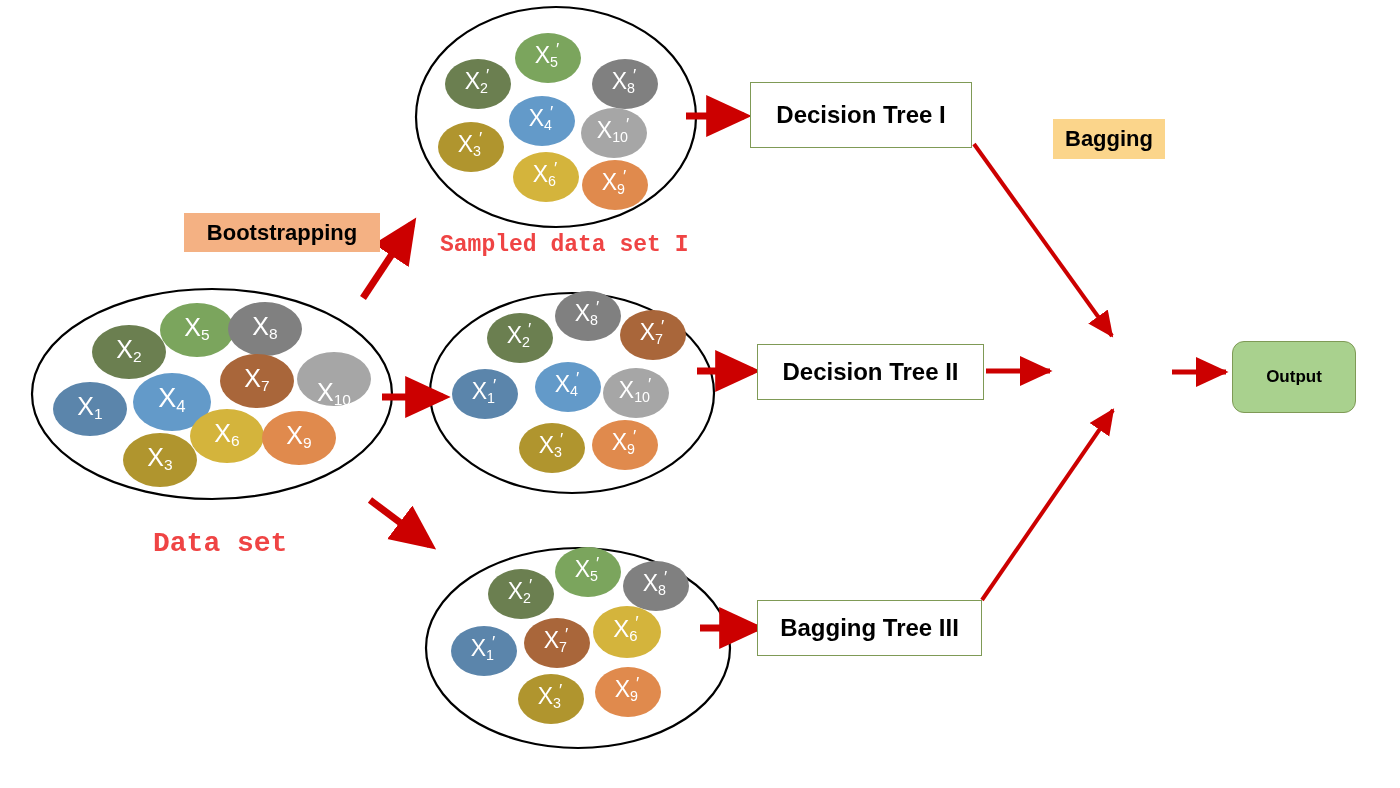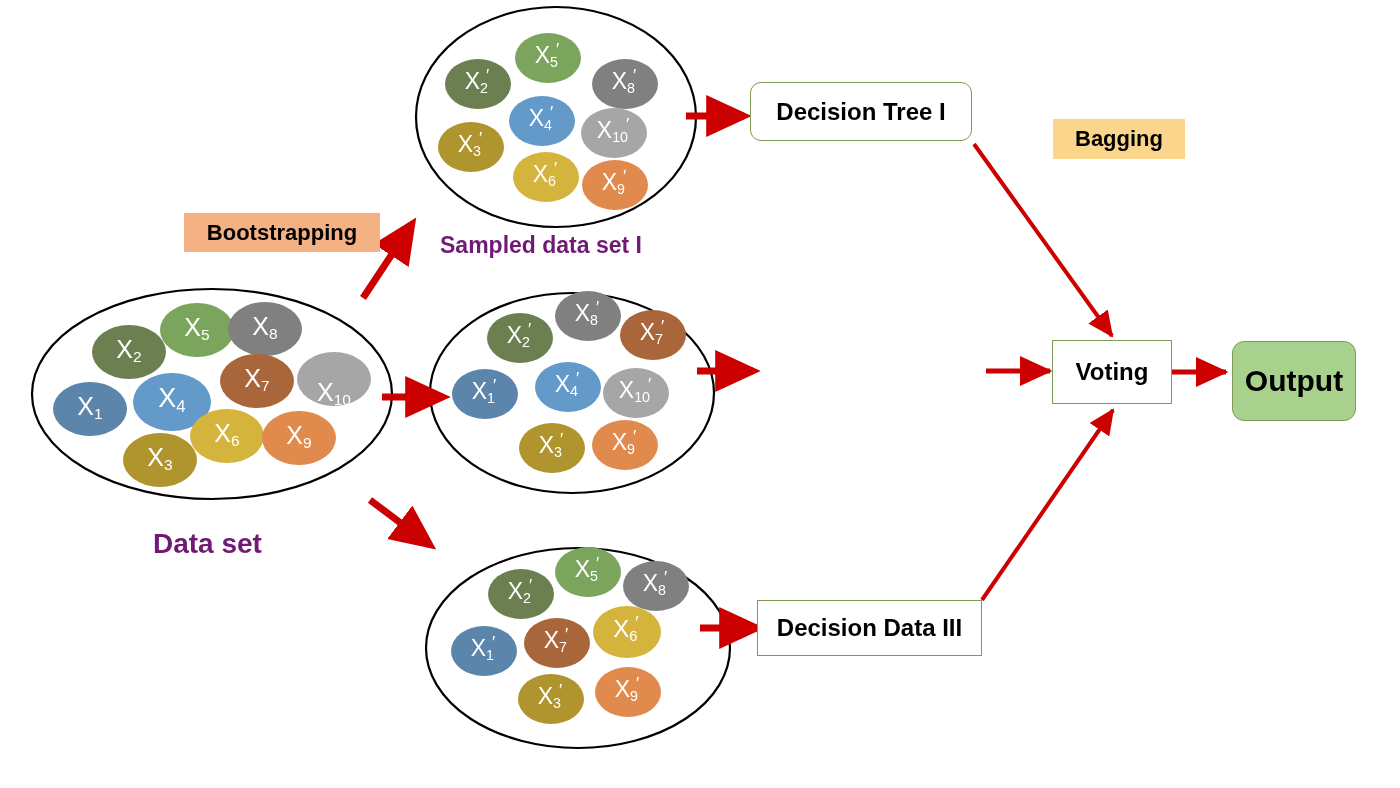--- a/index.html
+++ b/index.html
@@ -16,22 +16,22 @@
     color:#ffffff;
     font-family:"Liberation Sans", sans-serif;
     white-space:nowrap;
     pointer-events:none;
     text-align:center;
     line-height:1;
   }
   .caption{
     position:absolute;
     font-weight:bold;
-    color:#701a75;
-    font-family:Liberation Sans, sans-serif;
+    color:#ef4444;
+    font-family:Liberation Mono, monospace;
     white-space:nowrap;
   }
   .boxlabel{
     position:absolute;
     display:flex;
     align-items:center;
     justify-content:center;
     font-weight:bold;
     color:#000000;
     font-family:"Liberation Sans", sans-serif;
@@ -172,20 +172,20 @@
       <div class="node-label" style="left: 451px; top: 636.74px; width: 66px; font-size: 23px;"><span>X</span><sub style="font-size: 0.62em; vertical-align: baseline; position: relative; top: 0.28em;">1</sub><sup style="font-size: 0.75em; vertical-align: baseline; position: relative; top: -0.45em; left: -0.12em;">′</sup></div>
       <div class="node-label" style="left: 524px; top: 628.74px; width: 66px; font-size: 23px;"><span>X</span><sub style="font-size: 0.62em; vertical-align: baseline; position: relative; top: 0.28em;">7</sub><sup style="font-size: 0.75em; vertical-align: baseline; position: relative; top: -0.45em; left: -0.12em;">′</sup></div>
       <div class="node-label" style="left: 518px; top: 684.74px; width: 66px; font-size: 23px;"><span>X</span><sub style="font-size: 0.62em; vertical-align: baseline; position: relative; top: 0.28em;">3</sub><sup style="font-size: 0.75em; vertical-align: baseline; position: relative; top: -0.45em; left: -0.12em;">′</sup></div>
       <div class="node-label" style="left: 595px; top: 677.74px; width: 66px; font-size: 23px;"><span>X</span><sub style="font-size: 0.62em; vertical-align: baseline; position: relative; top: 0.28em;">9</sub><sup style="font-size: 0.75em; vertical-align: baseline; position: relative; top: -0.45em; left: -0.12em;">′</sup></div>
     </div>
 
   <div class="caption" style="left:153px;top:528px;font-size:28px;">Data set</div>
   <div class="caption" style="left:440px;top:232px;font-size:23px;">Sampled data set I</div>
 
   <div class="boxlabel tag-boot" style="left:184px;top:213px;width:196px;height:39px;font-size:22px;">Bootstrapping</div>
-  <div class="boxlabel tag-bag" style="left:1053px;top:119px;width:132px;height:40px;font-size:22px;">Bagging</div>
+  <div class="boxlabel tag-bag" style="left:1053px;top:119px;width:112px;height:40px;font-size:22px;">Bagging</div>
 
-  <div class="boxlabel tree-box" style="left:750px;top:82px;width:222px;height:59px;font-size:24px;border-radius:11px;">Decision Tree I</div>
-  <div class="boxlabel tree-box" style="left:757px;top:600px;width:225px;height:56px;font-size:24px;">Decision Data III</div>
-  <div class="boxlabel vote-box" style="left:1052px;top:340px;width:120px;height:64px;font-size:24px;">Voting</div>
-  <div class="boxlabel output-box" style="left:1232px;top:341px;width:124px;height:80px;font-size:30px;">Output</div>
+  <div class="boxlabel tree-box" style="left:750px;top:82px;width:222px;height:66px;font-size:24px;">Decision Tree I</div>
+  <div class="boxlabel tree-box" style="left:757px;top:344px;width:227px;height:56px;font-size:24px;">Decision Tree II</div>
+  <div class="boxlabel tree-box" style="left:757px;top:600px;width:225px;height:56px;font-size:24px;">Bagging Tree III</div>
+  <div class="boxlabel output-box" style="left:1232px;top:341px;width:124px;height:72px;font-size:17px;">Output</div>
 
 </div>
 
 </body></html>

